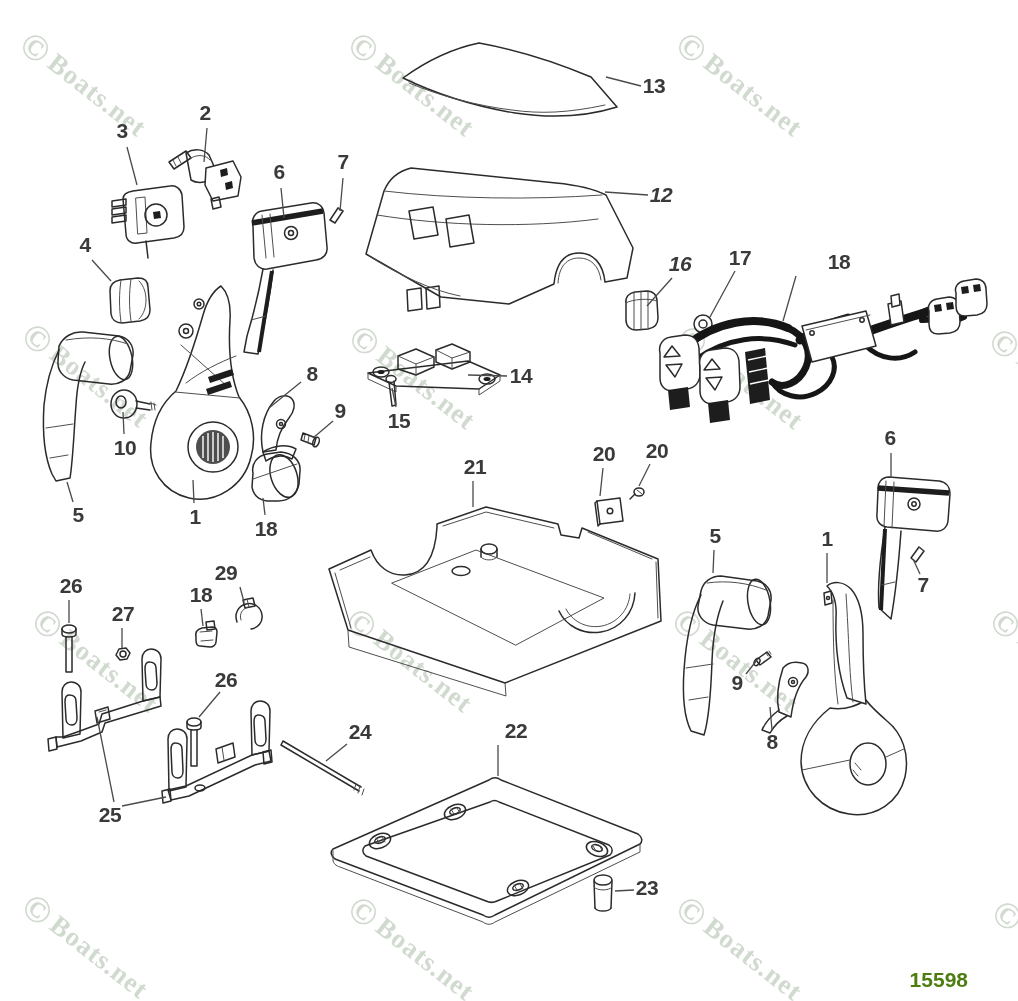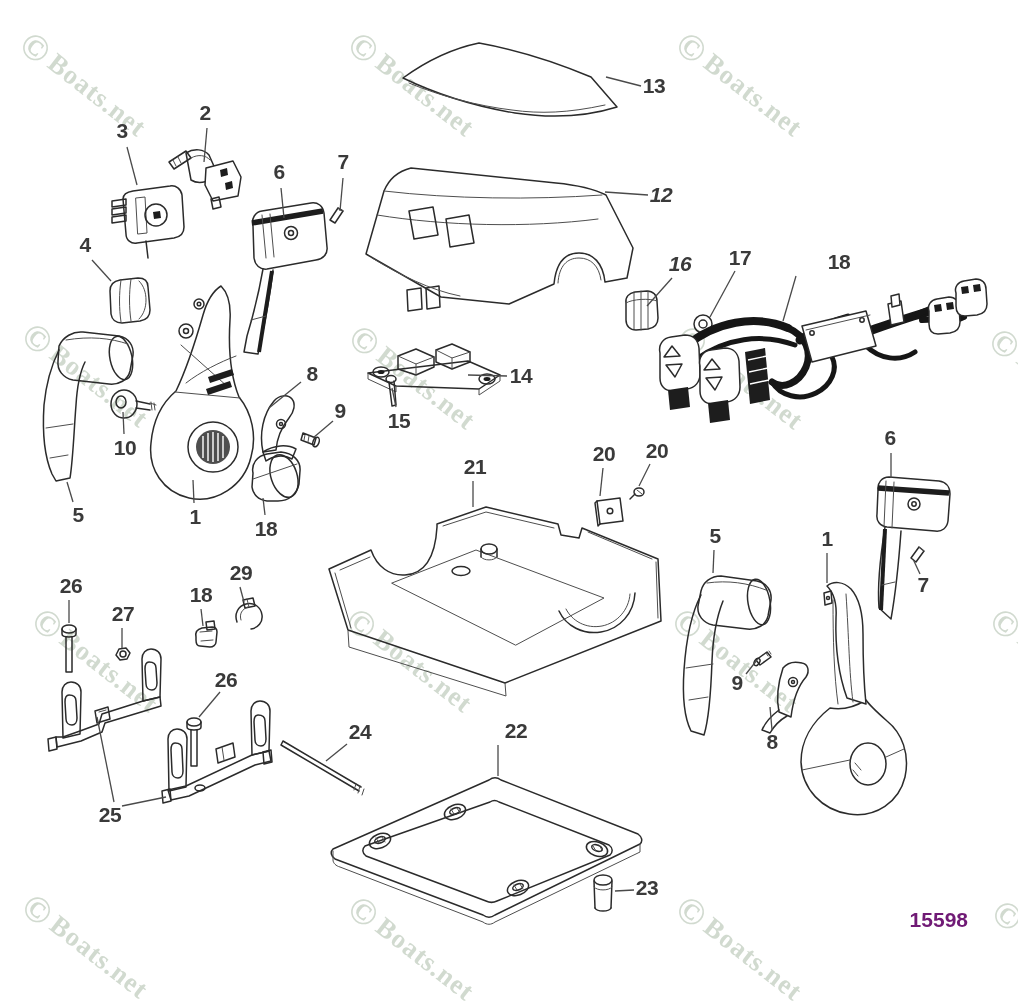--- a/index.html
+++ b/index.html
@@ -16,22 +16,22 @@
   .thin{stroke:#4e4e4e;fill:none;stroke-width:1;stroke-linecap:round;}
   .dark{fill:#1d1d1d;stroke:none;}
   .band{stroke:#1d1d1d;fill:none;stroke-width:5.5;stroke-linecap:butt;}
   .band4{stroke:#1d1d1d;fill:none;stroke-width:4;stroke-linecap:butt;}
   .wfill{fill:#ffffff;}
   .cable{stroke:#161616;fill:none;stroke-linecap:round;}
   .whash{stroke:#ffffff;fill:none;stroke-width:1.4;}
   #callout-layer{position:absolute;left:0;top:0;width:100%;height:100%;z-index:3;pointer-events:none;}
   .callout{position:absolute;transform:translate(-50%,-50%);
            font:bold 21px "Liberation Sans",sans-serif;color:#3a3a3a;letter-spacing:-0.5px;}
-  #drawing-number{position:absolute;right:50px;top:908px;z-index:3;
-                  font:bold 21px "Liberation Sans",sans-serif;color:#701a75;}
+  #drawing-number{position:absolute;right:50px;top:968px;z-index:3;
+                  font:bold 21px "Liberation Sans",sans-serif;color:#4d7c0f;}
 </style>
 </head>
 <body>
 
 <div id="canvas">
   <div id="wm-layer">
       <div class="wm" style="left: 38px; top: 22px;"><span class="sym">©</span>Boats.net</div>
       <div class="wm" style="left: 366px; top: 22px;"><span class="sym">©</span>Boats.net</div>
       <div class="wm" style="left: 694px; top: 22px;"><span class="sym">©</span>Boats.net</div>
       <div class="wm" style="left: 40px; top: 313px;"><span class="sym">©</span>Boats.net</div>
@@ -436,21 +436,21 @@
       <div class="callout" style="left: 657px; top: 451px;">20</div>
       <div class="callout" style="left: 890px; top: 438px;">6</div>
       <div class="callout" style="left: 715px; top: 536px;">5</div>
       <div class="callout" style="left: 827px; top: 539px;">1</div>
       <div class="callout" style="left: 923px; top: 585px;">7</div>
       <div class="callout" style="left: 737px; top: 683px;">9</div>
       <div class="callout" style="left: 772px; top: 742px;">8</div>
       <div class="callout" style="left: 71px; top: 586px;">26</div>
       <div class="callout" style="left: 123px; top: 614px;">27</div>
       <div class="callout" style="left: 201px; top: 595px;">18</div>
-      <div class="callout" style="left: 241px; top: 573px; text-align: center;">29</div>
+      <div class="callout" style="left: 226px; top: 573px; text-align: center;">29</div>
       <div class="callout" style="left: 226px; top: 680px;">26</div>
       <div class="callout" style="left: 110px; top: 815px;">25</div>
       <div class="callout" style="left: 360px; top: 732px;">24</div>
       <div class="callout" style="left: 496px; top: 731px; margin-left: 20px;">22</div>
       <div class="callout" style="left: 647px; top: 888px;">23</div>
     </div>
 
   <div id="drawing-number">15598</div>
 </div>
 

